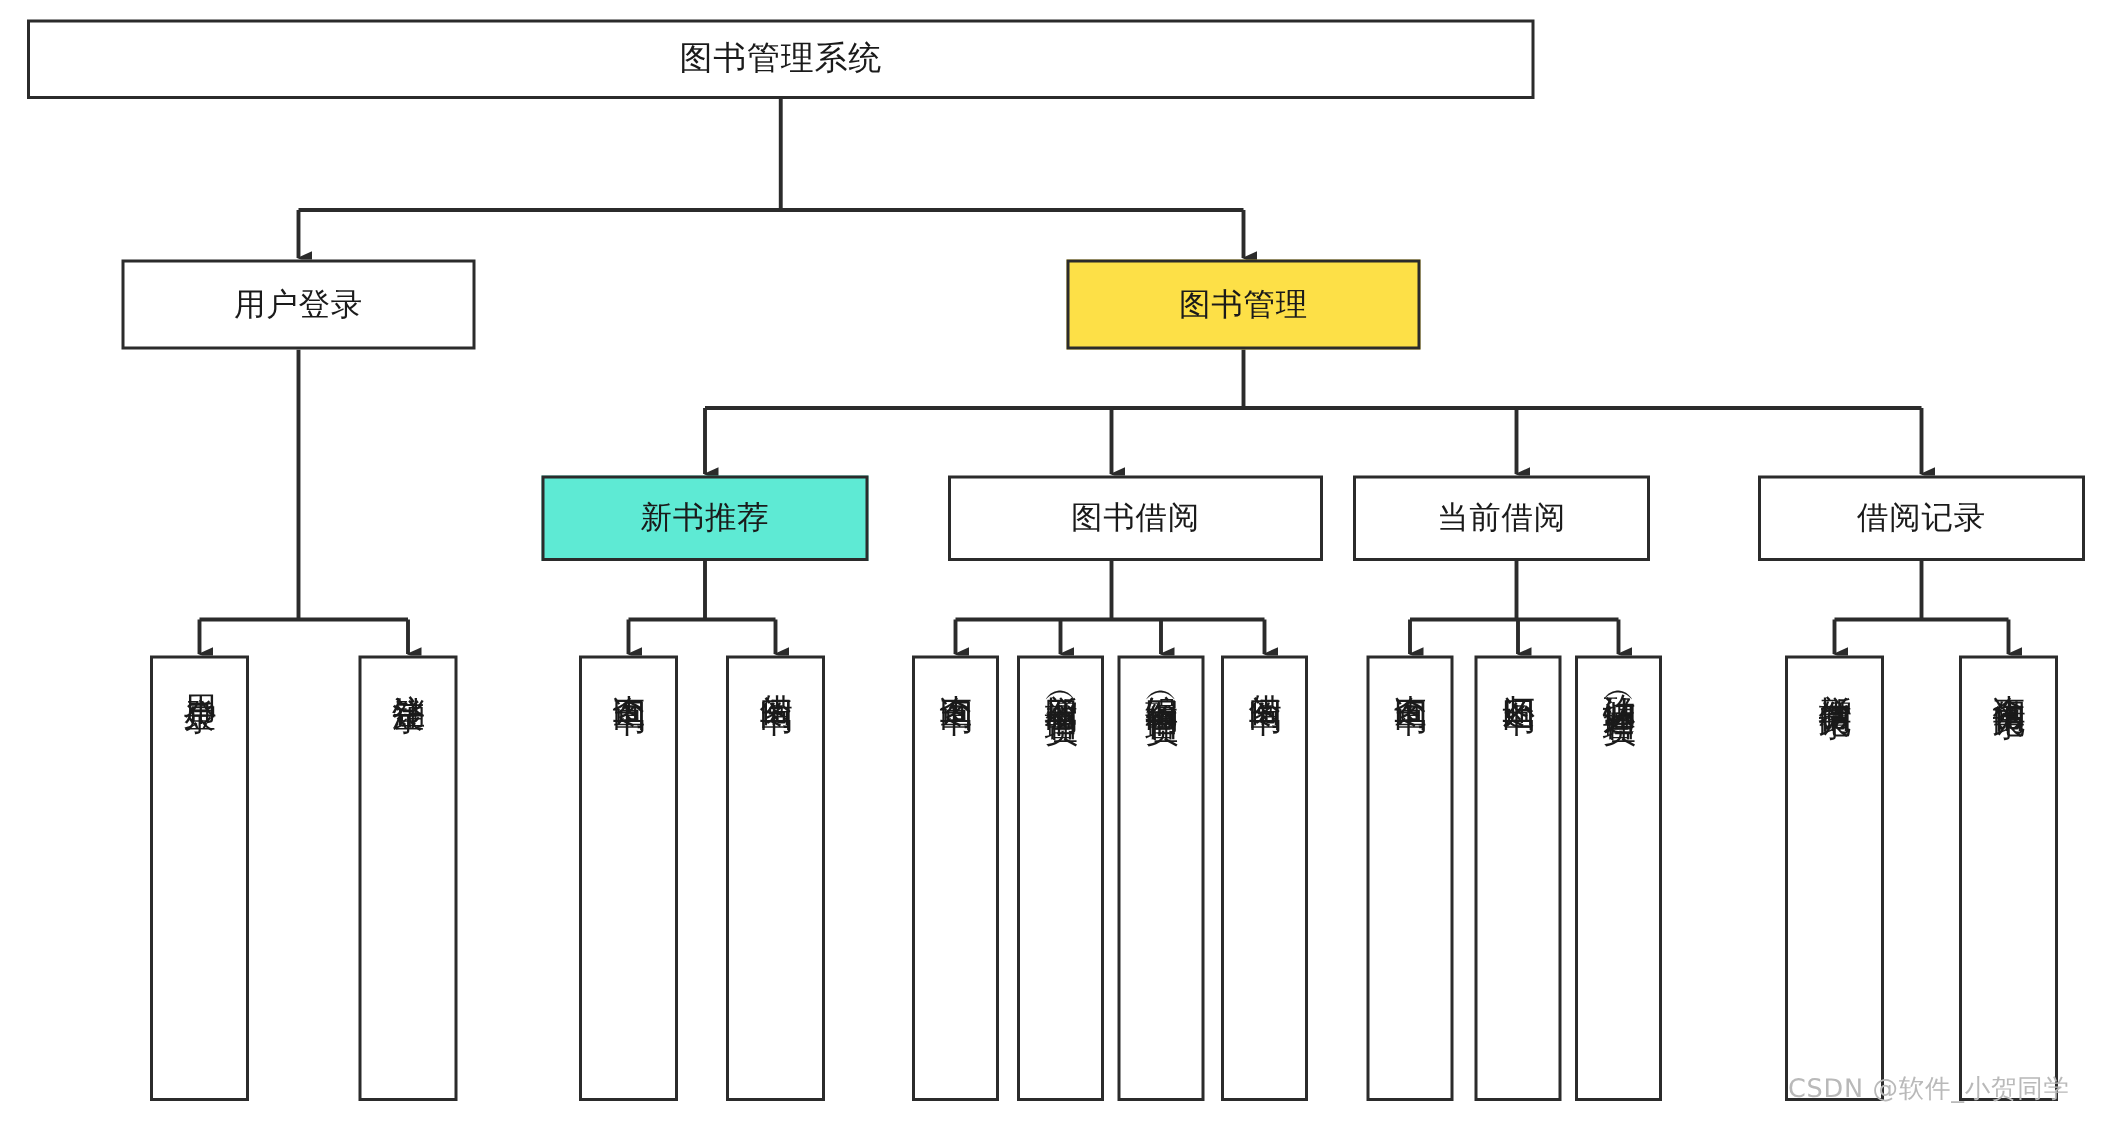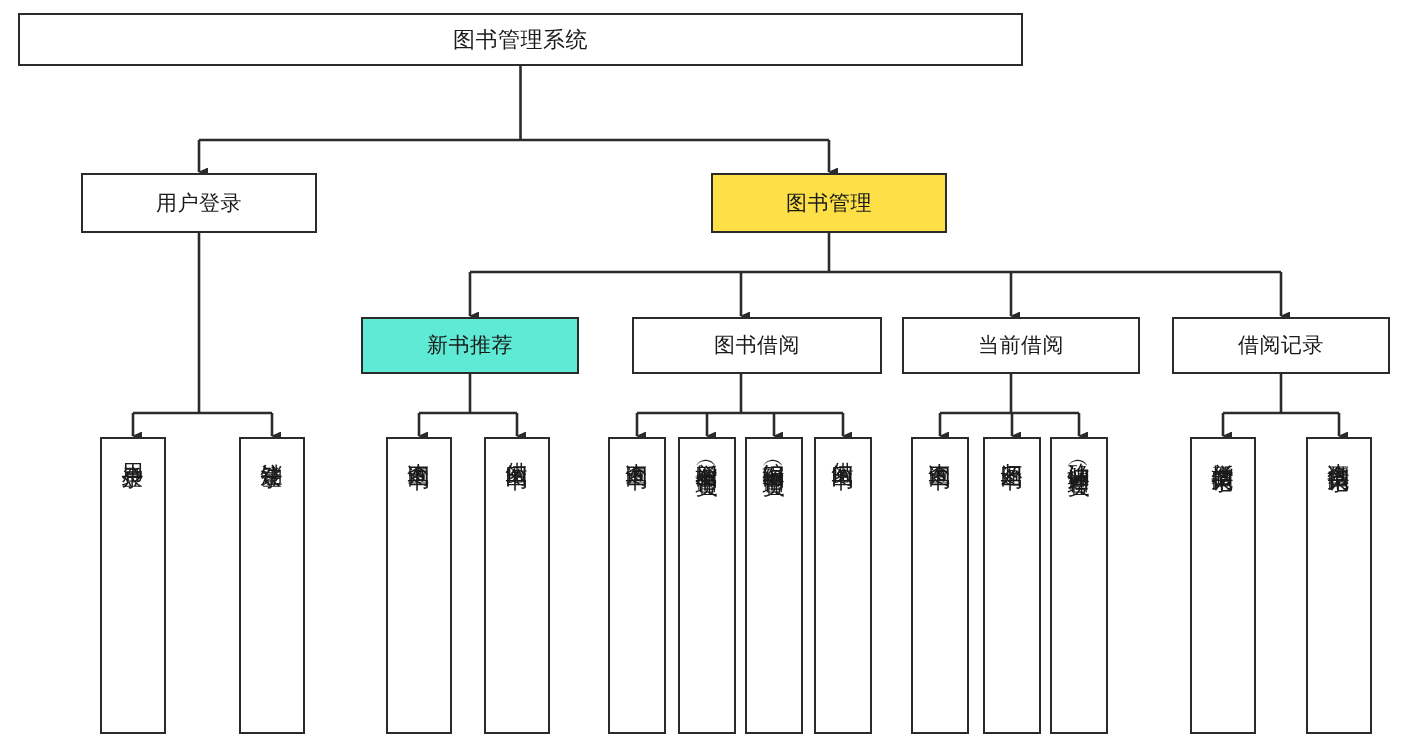--- a/index.html
+++ b/index.html
@@ -125,21 +125,21 @@
       </div>
       <div class="node horiz" style="left: 711px; top: 173px; width: 236px; height: 60px; border-color: rgb(43, 43, 43); background: #fde047;">
         <span class="lbl">图书管理</span>
       </div>
       <div class="node horiz" style="left: 361px; top: 317px; width: 218px; height: 57px; border-color: rgb(43, 43, 43); background: #5eead4;">
         <span class="lbl">新书推荐</span>
       </div>
       <div class="node horiz" style="left: 632px; top: 317px; width: 250px; height: 57px; border-color: rgb(43, 43, 43); background: rgb(255, 255, 255);">
         <span class="lbl">图书借阅</span>
       </div>
-      <div class="node horiz" style="left: 902px; top: 317px; width: 238px; height: 57px; border-color: rgb(43, 43, 43); background: rgb(255, 255, 255);">
+      <div class="node horiz" style="left: 902px; top: 317px; width: 198px; height: 57px; border-color: rgb(43, 43, 43); background: rgb(255, 255, 255);">
         <span class="lbl">当前借阅</span>
       </div>
       <div class="node horiz" style="left: 1172px; top: 317px; width: 218px; height: 57px; border-color: rgb(43, 43, 43); background: rgb(255, 255, 255);">
         <span class="lbl">借阅记录</span>
       </div>
       <div class="node vert" style="left: 100px; top: 437px; width: 66px; height: 297px; border-color: rgb(43, 43, 43); background: rgb(255, 255, 255);">
         <span class="lbl">用户登录</span>
       </div>
       <div class="node vert" style="left: 239px; top: 437px; width: 66px; height: 297px; border-color: rgb(43, 43, 43); background: rgb(255, 255, 255);">
         <span class="lbl">注销登录</span>
@@ -171,13 +171,14 @@
       <div class="node vert" style="left: 1050px; top: 437px; width: 58px; height: 297px; border-color: rgb(43, 43, 43); background: rgb(255, 255, 255);">
         <span class="lbl">确认归还（管理员）</span>
       </div>
       <div class="node vert" style="left: 1190px; top: 437px; width: 66px; height: 297px; border-color: rgb(43, 43, 43); background: rgb(255, 255, 255);">
         <span class="lbl">新增借阅记录</span>
       </div>
       <div class="node vert" style="left: 1306px; top: 437px; width: 66px; height: 297px; border-color: rgb(43, 43, 43); background: rgb(255, 255, 255);">
         <span class="lbl">查询借阅记录</span>
       </div>
     </div>
+  <div class="watermark" style="left: 1192px; top: 714px; color: rgb(185, 185, 185);">CSDN @软件_小贺同学</div>
 </div>
 
 </body></html>

